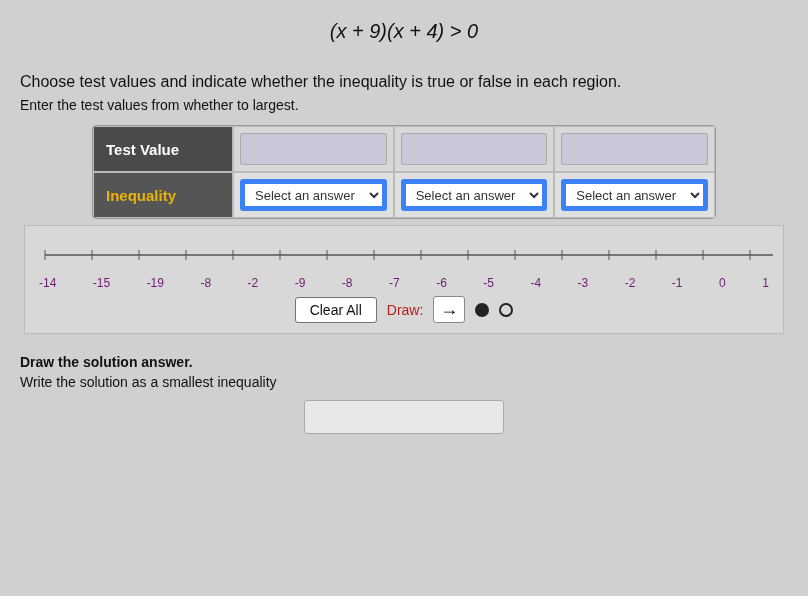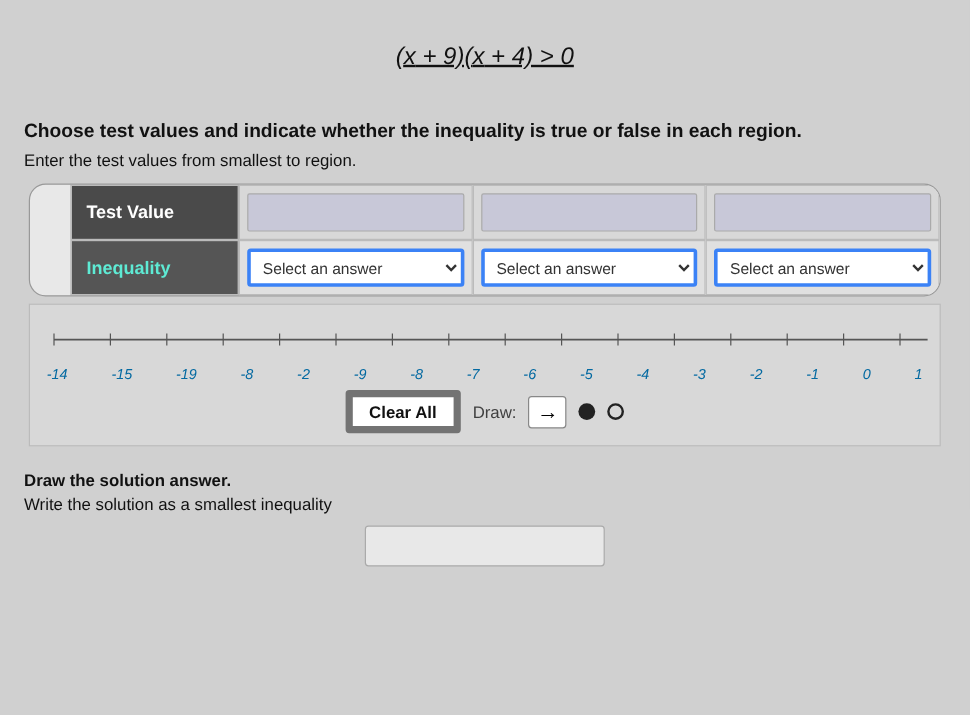--- a/index.html
+++ b/index.html
@@ -11,49 +11,46 @@
       display: flex;
       flex-direction: column;
       align-items: center;
       padding: 10px 20px;
     }
 
     .equation-area {
       font-size: 20px;
       font-style: italic;
       margin-bottom: 30px;
-      margin-top: 26px;
-      color: #111;
-      text-decoration: underline;
+      margin-top: 10px;
+      color: #111;
     }
 
     .instructions-bold {
-      font-weight: bold;
+      font-weight: normal;
       font-size: 16px;
       margin-bottom: 6px;
       color: #111;
       align-self: flex-start;
-      margin-top: 12px;
     }
 
     .instructions-normal {
       font-size: 14px;
       margin-bottom: 12px;
       color: #111;
       align-self: flex-start;
     }
 
     .table-container {
-      width: 760px;
+      width: 624px;
       border: 1px solid #999;
       background: #e8e8e8;
-      border-radius: 14px;
+      border-radius: 4px;
       overflow: hidden;
       margin-bottom: 6px;
-      padding-left: 34px;
     }
 
     .table-grid {
       display: grid;
       grid-template-columns: 140px 1fr 1fr 1fr;
       border-collapse: collapse;
     }
 
     .cell {
       padding: 10px 12px;
@@ -66,21 +63,21 @@
     .cell.header {
       background: #4a4a4a;
       color: white;
       font-weight: bold;
       font-size: 15px;
       justify-content: flex-start;
     }
 
     .cell.label {
       background: #555;
-      color: #5eead4;
+      color: #eab308;
       font-weight: bold;
       font-size: 15px;
       justify-content: flex-start;
     }
 
     .cell.input-cell {
       background: #d8d8d8;
       padding: 6px;
     }
 
@@ -94,21 +91,21 @@
       height: 32px;
       background: #c8c8d8;
       border: 1px solid #aaa;
       border-radius: 2px;
     }
 
     .dropdown-select {
       width: 100%;
       height: 32px;
       background: white;
-      border: 3px solid #3b82f6;
+      border: 5px solid #3b82f6;
       border-radius: 3px;
       font-size: 13px;
       padding: 0 6px;
       cursor: pointer;
       appearance: auto;
       color: #333;
     }
 
     .number-line-area {
       width: 760px;
@@ -119,48 +116,46 @@
     }
 
     .number-line-svg {
       width: 100%;
     }
 
     .number-labels {
       display: flex;
       justify-content: space-between;
       font-size: 12px;
-      color: #0369a1;
+      color: #701a75;
       padding: 0 4px;
       margin-top: 2px;
-      font-style: italic;
     }
 
     .controls-row {
       display: flex;
       align-items: center;
       justify-content: center;
       gap: 10px;
       margin-top: 6px;
     }
 
     .clear-all-btn {
       background: white;
-      border: 6px solid #737373;
+      border: 1px solid #737373;
       border-radius: 3px;
       padding: 4px 14px;
       font-size: 14px;
       cursor: pointer;
       color: #111;
-      font-weight: bold;
     }
 
     .draw-label {
       font-size: 14px;
-      color: #404040;
+      color: #b91c1c;
     }
 
     .draw-arrow-icon {
       display: inline-block;
       font-size: 18px;
       cursor: pointer;
       background: white;
       border: 1px solid #888;
       padding: 2px 6px;
       border-radius: 3px;
@@ -218,21 +213,21 @@
     }
   </style>
 </head>
 <body>
 
 <div class="equation-area">
   (<em>x</em> + 9)(<em>x</em> + 4) &gt; 0
 </div>
 
 <div class="instructions-bold">Choose test values and indicate whether the inequality is true or false in each region.</div>
-<div class="instructions-normal">Enter the test values from smallest to region.</div>
+<div class="instructions-normal">Enter the test values from whether to largest.</div>
 
 <div class="table-container">
   <div class="table-grid">
 
     <div class="cell header">
       <span>Test Value</span>
     </div>
     <div class="cell input-cell">
       <input class="test-value-input" type="text" style="">
     </div>

